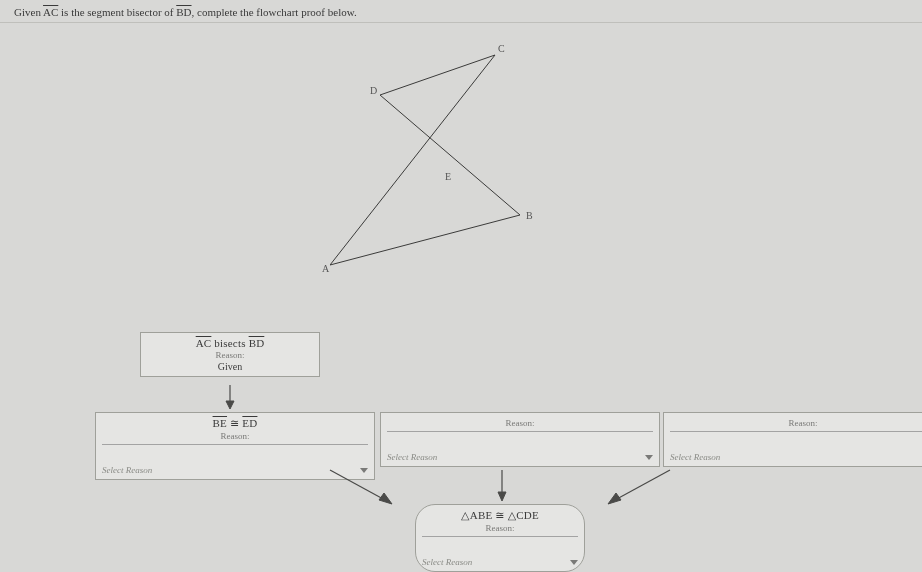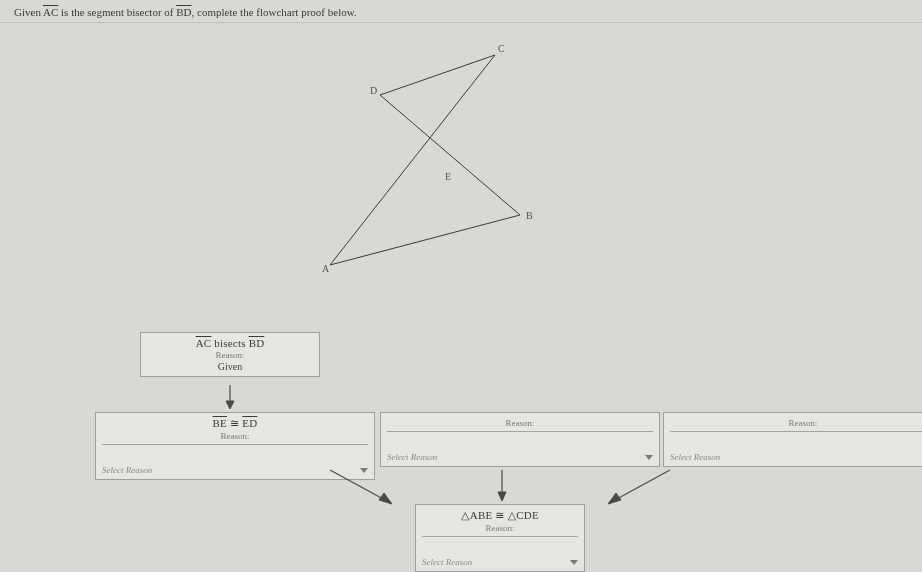--- a/index.html
+++ b/index.html
@@ -46,21 +46,21 @@
     }
     .proof-box {
       position: absolute;
       border: 1px solid #9fa09a;
       background: #e5e5e3;
       text-align: center;
       padding: 4px 6px;
     }
     .box-narrow { width: 180px; }
     .box-wide { width: 280px; }
-    .box-mid { width: 170px; }
+    .box-mid { width: 170px; border-radius: 20px; }
     .stmt {
       letter-spacing: 0.2px;
     }
     .overline { text-decoration: overline; }
     .reason-label {
       font-size: 9px;
       color: #7a7a78;
       margin-top: 1px;
     }
     .reason-text {

